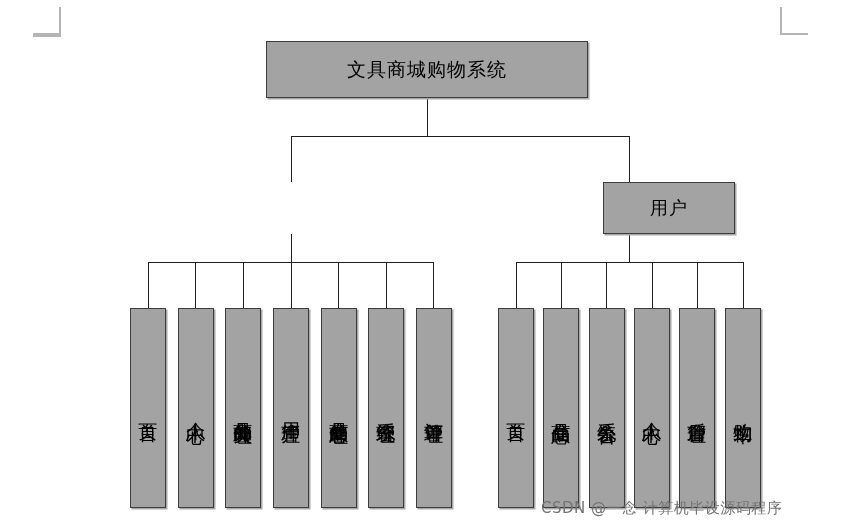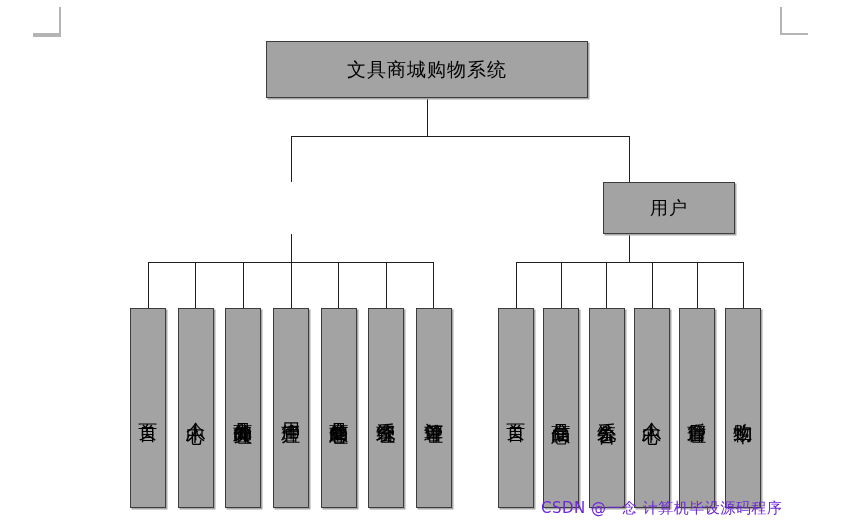--- a/index.html
+++ b/index.html
@@ -133,21 +133,21 @@
   }
   .ln-v { width: 1px; }
   .ln-h { height: 1px; }
 
   
   .watermark {
     position: absolute;
     left: 541px;
     top: 499px;
     font-size: 15px;
-    color: #6d28d9;
+    color: #737373;
     white-space: nowrap;
     letter-spacing: 0.5px;
     user-select: none;
   }
 </style>
 </head>
 <body>
 
 <div id="page">
 

